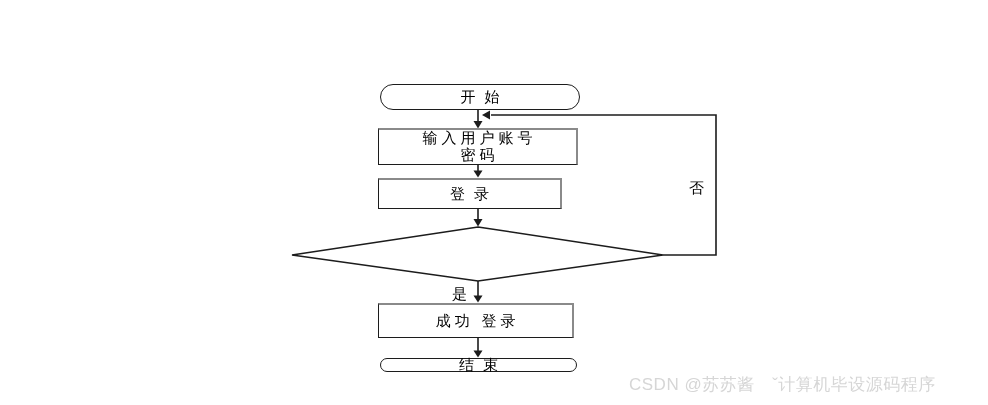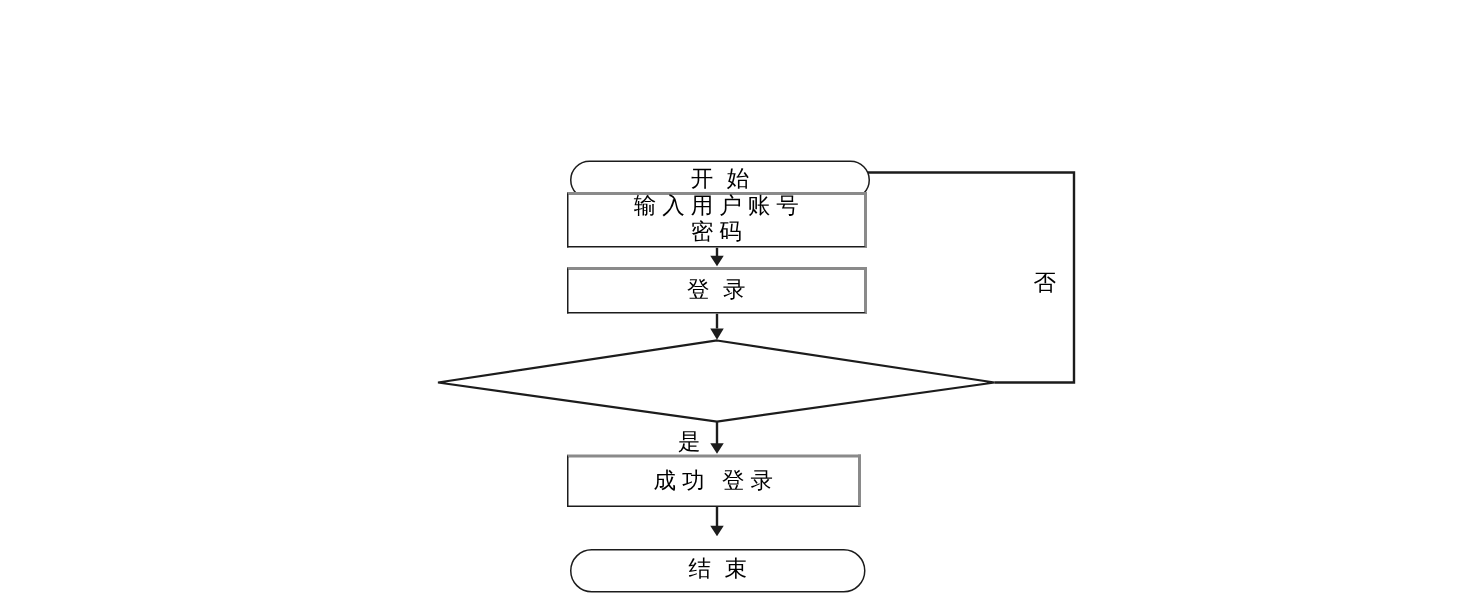--- a/index.html
+++ b/index.html
@@ -16,34 +16,33 @@
     box-sizing:border-box;
     background:#ffffff;
     display:flex;align-items:center;justify-content:center;
     flex-direction:column;
     color:#000000;
     font-size:15px;
     line-height:17px;
   }
   .terminator{
     border:1.5px solid #1c1c1c;
-    margin-top:23px;
   }
   .process{
     border:1px solid #1c1c1c;
     border-top:2px solid #8a8a8a;
     border-right:2px solid #8a8a8a;
   }
   .node-label{letter-spacing:9px;margin-right:-9px;white-space:nowrap;}
   .node-label-tight{letter-spacing:4px;margin-right:-4px;white-space:nowrap;}
   #node-start{left:380px;top:84px;width:200px;height:26px;border-radius:13px;}
   #node-input{left:378px;top:128px;width:200px;height:37px;text-align:right;}
-  #node-login{left:378px;top:178px;width:200px;height:31px;}
+  #node-login{left:378px;top:178px;width:184px;height:31px;}
   #node-success{left:378px;top:303px;width:196px;height:35px;}
-  #node-end{left:380px;top:343px;width:197px;height:29px;border-radius:15px;}
+  #node-end{left:380px;top:358px;width:197px;height:14px;border-radius:15px;}
   #decision-label{
     position:absolute;left:310px;top:246px;width:336px;
     text-align:center;font-size:15px;color:#000;
     letter-spacing:4px;white-space:nowrap;
   }
   .branch-label{
     position:absolute;font-size:15px;color:#000;
     background:#ffffff;
   }
   #label-yes{left:452px;top:285px;}
@@ -102,14 +101,15 @@
   <div class="branch-label" id="label-no">否</div>
 
   <div class="node process" id="node-success">
     <span class="node-label-tight">成功 登录</span>
   </div>
 
   <div class="node terminator" id="node-end">
     <span class="node-label">结束</span>
   </div>
 
+  <div id="watermark">CSDN @苏苏酱　ˇ计算机毕设源码程序</div>
 
 </div>
 
 </body></html>

